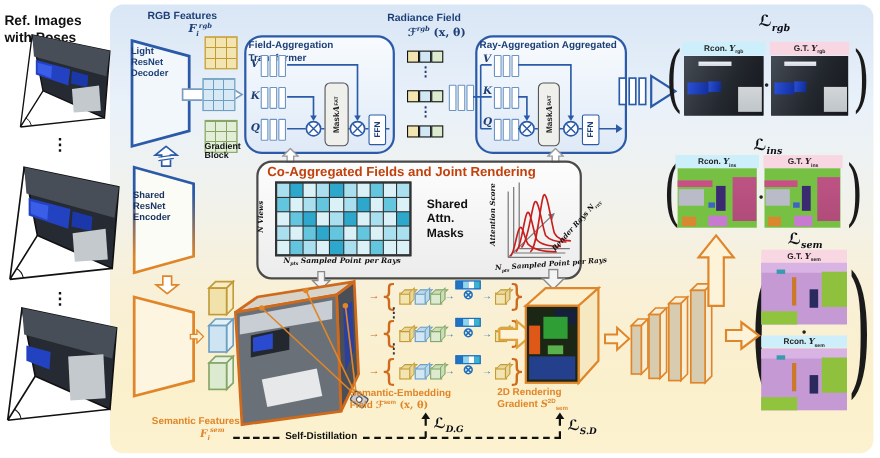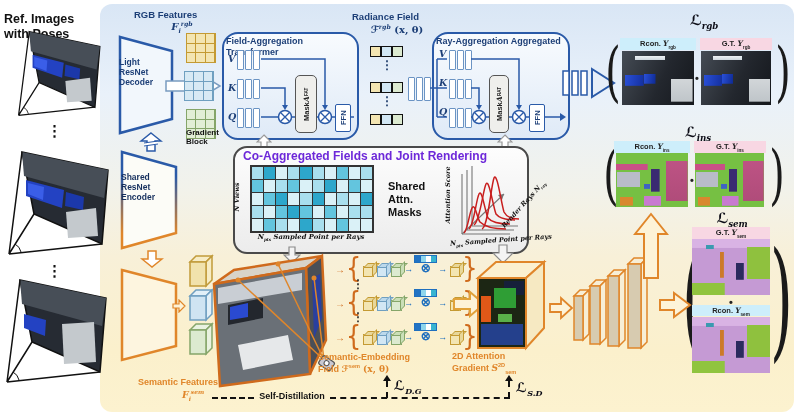--- a/index.html
+++ b/index.html
@@ -119,21 +119,21 @@
     <path d="M5,104 L18,2 M5,104 L30,64 M5,104 L98,94" stroke="#111" stroke-width="1.5" fill="none"></path>
     <path d="M5,104 m6,-10 a12,12 0 0 1 6,8" stroke="#111" stroke-width="1" fill="none"></path>
   </svg>
 
   <div class="lbl navy" style="left:134px;top:9px;width:96px;font-size:9.5px">RGB Features</div>
   <div class="abs ser navy" style="left:134px;top:20px;width:96px;font-size:10px;text-align:center"><span>F</span><sub>i</sub><sup>rgb</sup></div>
 
   <svg class="abs" style="left:118px;top:35px" width="56" height="100">
     <polygon points="2,2 54,16 54,84 2,98" fill="#f2f7fc" stroke="#2a5aa8" stroke-width="2.5"></polygon>
   </svg>
-  <div class="lbl navy" style="left:119px;top:57px;width:64px;font-size:8.5px">Light
+  <div class="lbl navy" style="left:119px;top:41px;width:64px;font-size:8.5px">Light
 ResNet
 Decoder</div>
 
   <svg class="abs" style="left:164px;top:73px" width="58" height="26">
     <path d="M2,8 H38 V2 L56,13 L38,24 V18 H2 Z" fill="#fff" stroke="#7a9cc0" stroke-width="1.5"></path>
   </svg>
   <div class="grid3 gy" style="left:186px;top:33px"></div>
   <div class="grid3 gb" style="left:184px;top:71px"></div>
   <div class="grid3 gg" style="left:186px;top:109px"></div>
 
@@ -311,21 +311,21 @@
   <div class="photo photo-sem" style="left:692px;top:317px;width:78px;height:56px"></div>
 
   <svg class="abs" style="left:256px;top:134px" width="16" height="15">
       <path d="M8,1 L15,8 H11 V14 H5 V8 H1 Z" fill="#fff" stroke="#999" stroke-width="1.2"></path>
     </svg>
   <svg class="abs" style="left:497px;top:134px" width="16" height="15">
       <path d="M8,1 L15,8 H11 V14 H5 V8 H1 Z" fill="#fff" stroke="#999" stroke-width="1.2"></path>
     </svg>
 
   <div class="cbox" style="left:233px;top:146px;width:292px;height:104px"></div>
-  <div class="lbl" style="left:243px;top:149px;width:272px;font-size:12px;color:#6d28d9">Co-Aggregated Fields and Joint Rendering</div>
+  <div class="lbl" style="left:243px;top:149px;width:272px;font-size:12px;color:#c2410c">Co-Aggregated Fields and Joint Rendering</div>
 
   <div class="heat" style="left:250px;top:165px;width:120px;height:64px">
       <div style="background: rgb(169, 223, 238);"></div>
       <div style="background: rgb(45, 167, 203);"></div>
       <div style="background: rgb(218, 241, 247);"></div>
       <div style="background: rgb(169, 223, 238);"></div>
       <div style="background: rgb(45, 167, 203);"></div>
       <div style="background: rgb(169, 223, 238);"></div>
       <div style="background: rgb(218, 241, 247);"></div>
       <div style="background: rgb(99, 197, 222);"></div>
@@ -500,21 +500,21 @@
   <svg class="abs" style="left:468px;top:256px" width="82" height="96">
     <polygon points="10,22 28,6 76,6 58,22" fill="#fbf0d0" stroke="#e0862a" stroke-width="2"></polygon>
     <polygon points="58,22 76,6 76,72 58,92" fill="#f6e9c2" stroke="#e0862a" stroke-width="2"></polygon>
     <rect x="10" y="22" width="48" height="70" fill="#1c2614" stroke="#e0862a" stroke-width="2"></rect>
     <rect x="36" y="25" width="20" height="14" fill="#16203a"></rect>
     <rect x="26" y="32" width="22" height="20" fill="#2f9e35"></rect>
     <rect x="13" y="40" width="10" height="26" fill="#e05818"></rect>
     <rect x="13" y="68" width="42" height="21" fill="#24408c"></rect>
     <rect x="30" y="58" width="14" height="8" fill="#5ab04a"></rect>
   </svg>
-  <div class="lbl org" style="left:452px;top:351px;width:118px;font-size:9px"><span>2D Attention</span><br><span>Gradient </span><span class="ser">S</span><sup>2D</sup><sub>sem</sub></div>
+  <div class="lbl org" style="left:452px;top:351px;width:118px;font-size:9px"><span>2D Rendering</span><br><span>Gradient </span><span class="ser">S</span><sup>2D</sup><sub>sem</sub></div>
 
   <svg class="abs" style="left:548px;top:296px" width="26" height="24">
     <path d="M2,8 H13 V2 L24,12 L13,22 V16 H2 Z" fill="#fdf3d8" stroke="#e0862a" stroke-width="1.8"></path>
   </svg>
 
   <svg class="abs" style="left:566px;top:250px" width="106" height="100">
     <g stroke="#e0862a" stroke-width="1.5">
       <polygon points="8,46 14,40 23,40 17,46" fill="#f7eed6"></polygon>
         <polygon points="17,46 23,40 23,84 17,90" fill="#f7eed6"></polygon>
         <rect x="8" y="46" width="9" height="44" fill="#d7cbb0"></rect>

